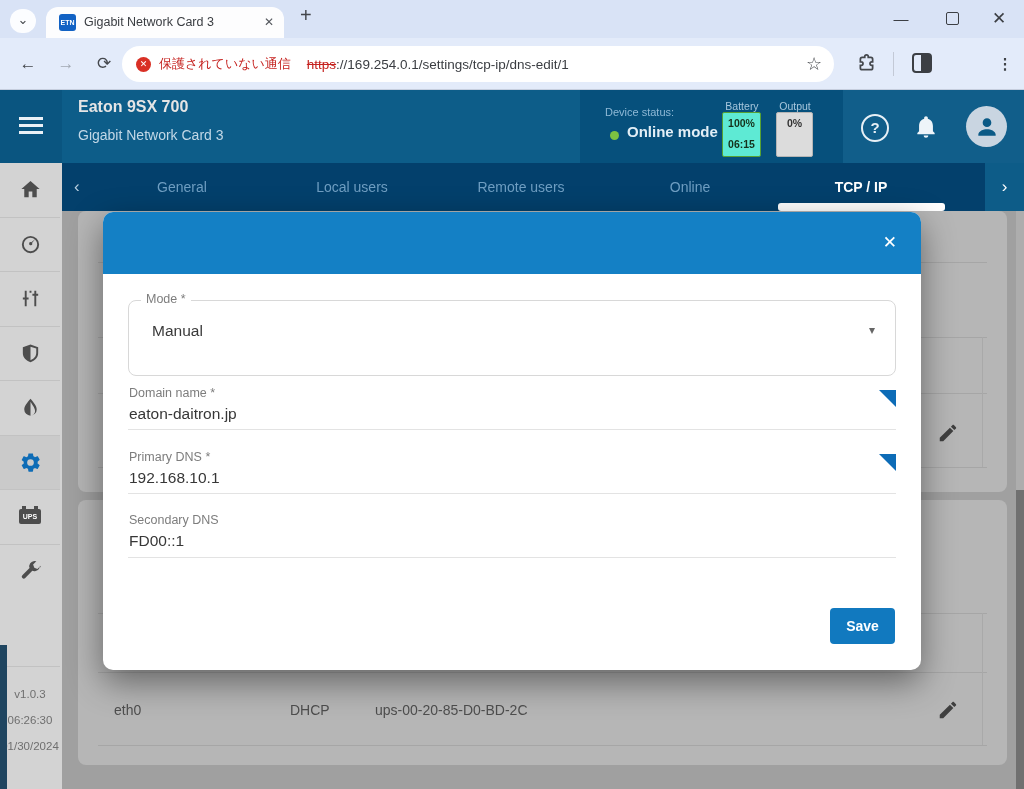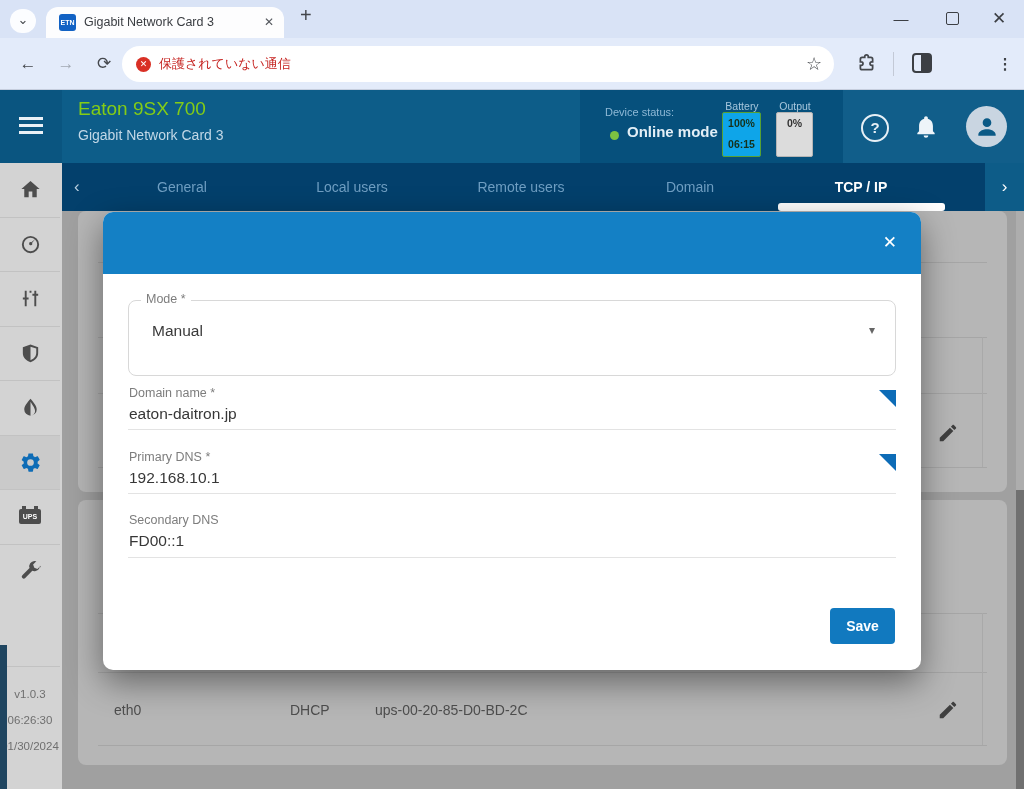--- a/index.html
+++ b/index.html
@@ -47,30 +47,30 @@
     font-weight:bold; text-align:center; line-height:15px; position:relative; }
   .upsbox::before { content:""; position:absolute; top:-3px; left:3px; width:4px; height:3px; background:#4d4d4d; }
   .upsbox::after  { content:""; position:absolute; top:-3px; right:3px; width:4px; height:3px; background:#4d4d4d; }
   .sversion { left:0; top:576px; width:60px; border-top:1px solid #c2c2c2; padding-top:14px;
     text-align:center; color:#6f6f6f; font-size:11.5px; line-height:26px; }
   .navy-strip { left:0; top:645px; width:7px; height:144px; background:#1f4560; }
 
   .appheader { left:62px; top:90px; width:962px; height:73px; background:#06507c; }
   .hdr-left { left:0; top:0; width:518px; height:73px; background:#0d5d89; }
   .hdr-right { left:781px; top:0; width:181px; height:73px; background:#115e8a; }
-  .apptitle { left:16px; top:8px; font-size:19px; font-weight:normal; color:#84cc16; }
+  .apptitle { left:16px; top:8px; font-size:16px; font-weight:bold; color:#e5e5e5; }
   .appsub { left:16px; top:37px; font-size:14px; color:#c2d8e7; }
   .stlabel { left:543px; top:16px; font-size:11px; color:#8fb9d6; }
   .stdot { left:548px; top:41px; width:9px; height:9px; border-radius:50%; background:#7cc242; }
   .stvalue { left:565px; top:33px; font-size:15px; font-weight:bold; color:#e2eef6; }
   .glabel { top:10px; width:62px; text-align:center; font-size:10.5px; color:#a6c6dc; }
   .gauge { top:22px; width:39px; height:45px; border-radius:2px; text-align:center; }
   .gauge .gtop { font-size:10.5px; font-weight:bold; margin-top:4px; }
   .gauge .gbot { font-size:10.5px; font-weight:bold; margin-top:9px; }
-  .gauge-batt { background:#0ea5e9; border:1px solid #57a032; color:#16311b; }
+  .gauge-batt { background:#5eead4; border:1px solid #57a032; color:#16311b; }
   .gauge-out { background:#dcdcdc; border:1px solid #b5b5b5; color:#333; }
   .helpbtn { left:799px; top:24px; width:28px; height:28px; border:2px solid #e8f0f6; border-radius:50%;
     color:#e8f0f6; font-weight:bold; font-size:15px; text-align:center; line-height:24px; }
   .bellbtn { left:851px; top:24px; width:26px; height:26px; }
   .avatar { left:904px; top:16px; width:41px; height:41px; border-radius:50%; background:#c9d5e1;
     display:flex; align-items:center; justify-content:center; }
   .avatar svg { width:26px; height:26px; fill:#0b5a86; }
 
   .tabbar { left:62px; top:163px; width:962px; height:48px; background:#03406c; }
   .tnav { top:0; height:48px; line-height:48px; font-size:17px; color:#b9cfe0; }
@@ -127,20 +127,21 @@
     <div class="abs wctl" style="left:982px;font-size:17px;">✕</div>
   </div>
 
   <div class="abs toolbar">
     <div class="abs navbtn" style="left:14px;">←</div>
     <div class="abs navbtn" style="left:52px;color:#a2a8b2;">→</div>
     <div class="abs navbtn" style="left:90px;">⟳</div>
     <div class="abs urlpill">
       <div class="warnicon">✕</div>
       <span class="warntext">保護されていない通信</span>
+      <span class="urltext"><span class="proto">https</span><span>://169.254.0.1/settings/tcp-ip/dns-edit/1</span></span>
     </div>
     <div class="abs navbtn" style="left:800px;font-size:18px;">☆</div>
     <div class="abs" style="left:856px;top:15px;">
       <svg width="21" height="21" viewBox="0 0 24 24" fill="none" stroke="#45484d" stroke-width="2">
           <path d="M10 4a2 2 0 0 1 4 0v1h3a2 2 0 0 1 2 2v3h-1a2 2 0 0 0 0 4h1v3a2 2 0 0 1-2 2H7a2 2 0 0 1-2-2v-3h1a2 2 0 0 0 0-4H5V7a2 2 0 0 1 2-2h3V4z"></path>
         </svg>
     </div>
     <div class="abs divider"></div>
     <div class="abs" style="left:912px;top:15px;width:20px;height:20px;border:2px solid #3c3f44;border-radius:4px;">
       <div class="abs" style="left:7px;top:0;width:9px;height:16px;background:#3c3f44;"></div>
@@ -226,21 +227,21 @@
           <path d="M12 12a4 4 0 1 0 0-8 4 4 0 0 0 0 8zm0 2c-3.3 0-8 1.7-8 5v1h16v-1c0-3.3-4.7-5-8-5z"></path>
         </svg>
     </div>
   </div>
 
   <div class="abs tabbar">
     <div class="abs tnav" style="left:12px;">‹</div>
     <div class="abs apptab" style="left:120px;">General</div>
     <div class="abs apptab" style="left:290px;">Local users</div>
     <div class="abs apptab" style="left:459px;">Remote users</div>
-    <div class="abs apptab" style="left:628px;">Domain</div>
+    <div class="abs apptab" style="left:628px;">Online</div>
     <div class="abs apptab active" style="left:799px;">TCP / IP</div>
     <div class="abs tab-underline"></div>
     <div class="abs tnav-rightbox"><span class="tnav" style="position:static;color:#fff;">›</span></div>
   </div>
 
   <div class="abs content">
     <div class="abs bgcard" style="top:0;height:281px;"></div>
     <div class="abs bgcard" style="top:289px;height:265px;"></div>
     <div class="abs bgline" style="top:51px;"></div>
     <div class="abs bgline" style="top:126px;"></div>

